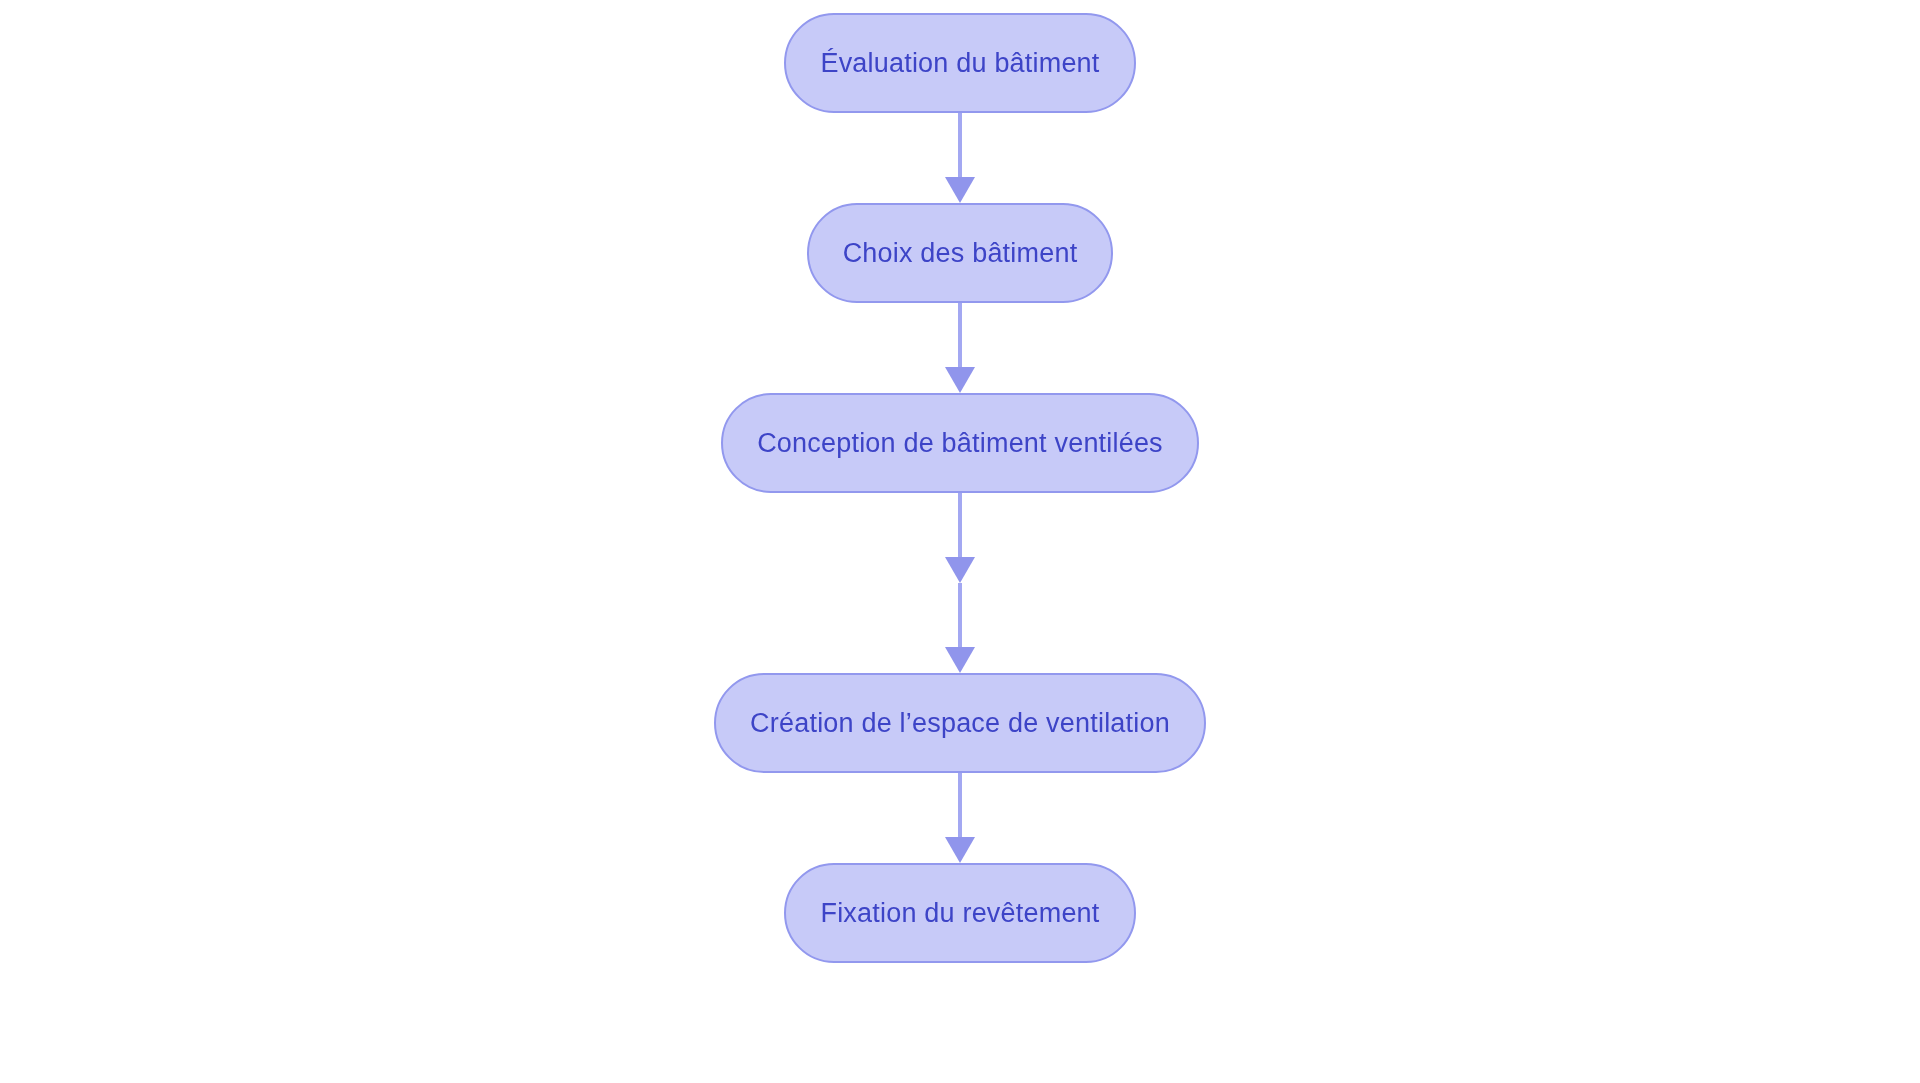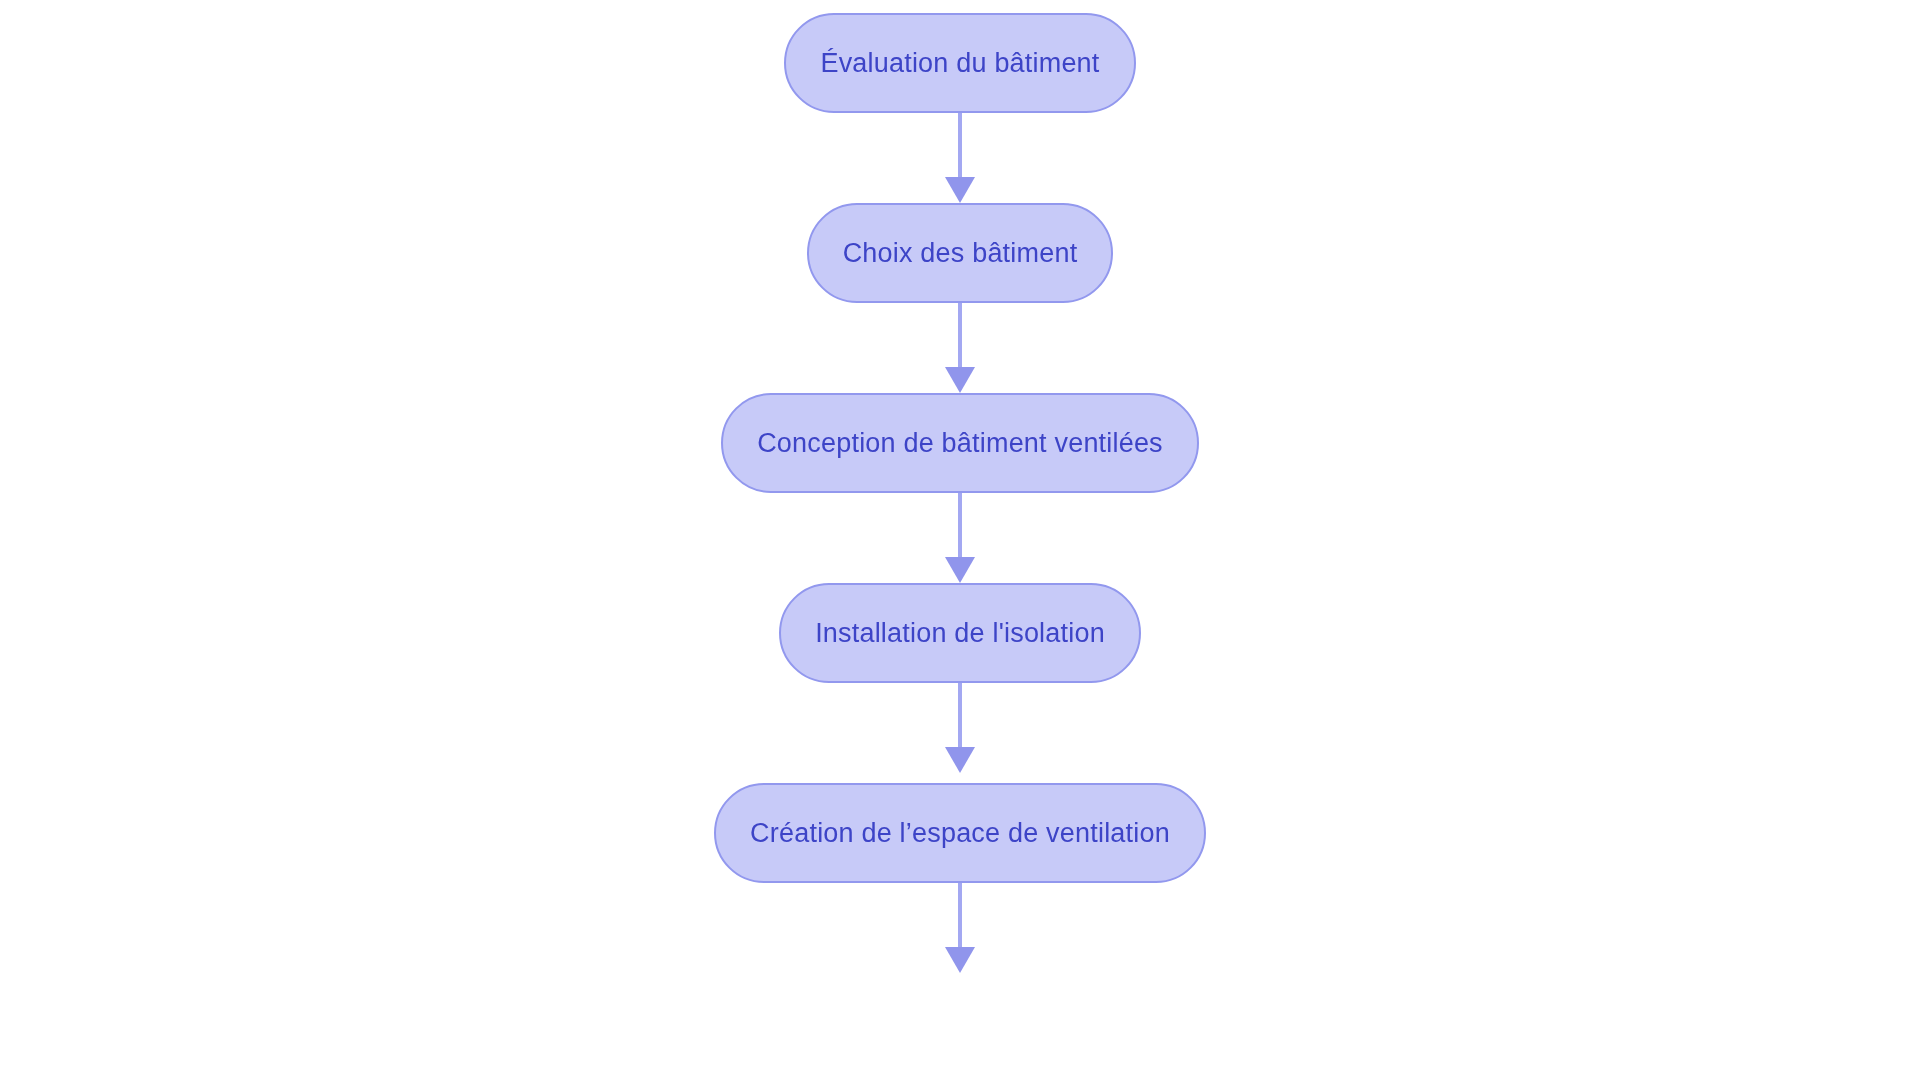--- a/index.html
+++ b/index.html
@@ -38,21 +38,21 @@
     font-weight:400;
     letter-spacing:0.2px;
     white-space:nowrap;
     padding:0 34px;
     flex:0 0 auto;
   }
   .node.w1{min-width:332px;}
   .node.w2{min-width:305px;}
   .node.w3{min-width:450px;}
   .node.w4{min-width:350px;}
-  .node.w5{min-width:466px;margin-top:10px;}
+  .node.w5{min-width:466px;}
   .node.w6{min-width:338px;}
   .arrow{
     position:relative;
     width:32px;
     height:90px;
     flex:0 0 auto;
   }
   .arrow .line{
     position:absolute;
     top:0;
@@ -100,32 +100,32 @@
 
   <div class="node w3">
     <span class="node-label">Conception de bâtiment ventilées</span>
   </div>
 
   <div class="arrow">
     <div class="line"></div>
     <div class="head"></div>
   </div>
 
-  <div class="node w4">
-    <span class="node-label">Installation de l'isolation</span>
-  </div>
 
   <div class="arrow">
     <div class="line"></div>
     <div class="head"></div>
   </div>
 
   <div class="node w5">
     <span class="node-label">Création de l’espace de ventilation</span>
   </div>
 
   <div class="arrow">
     <div class="line"></div>
     <div class="head"></div>
   </div>
 
+  <div class="node w6">
+    <span class="node-label">Fixation du revêtement</span>
+  </div>
 
 </div>
 
 </body></html>

